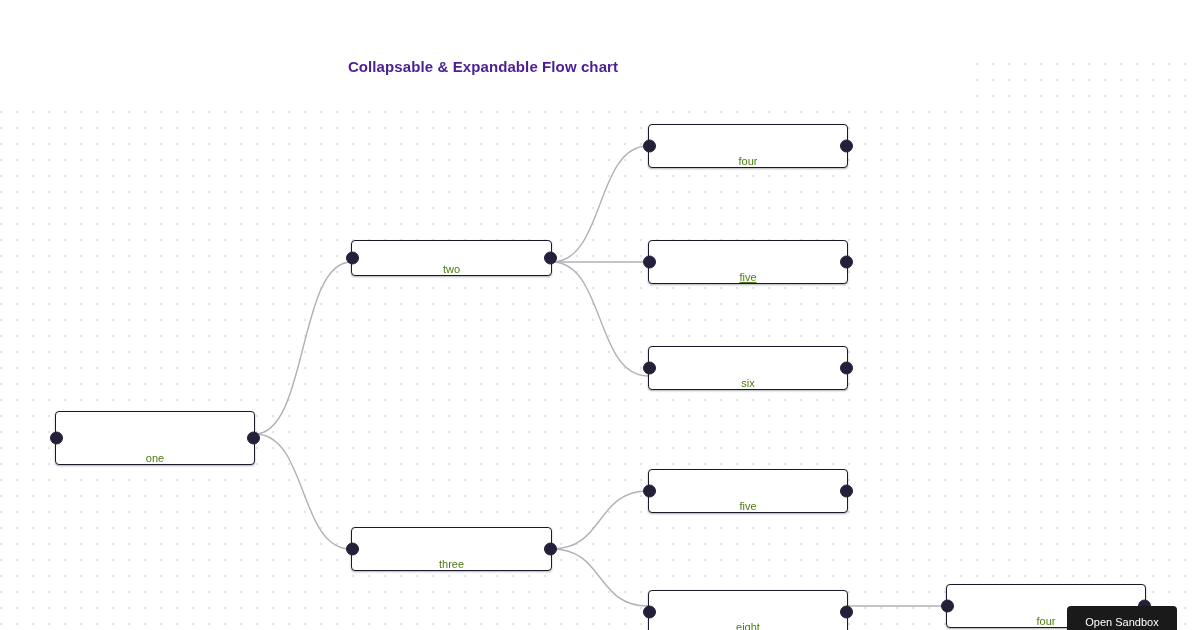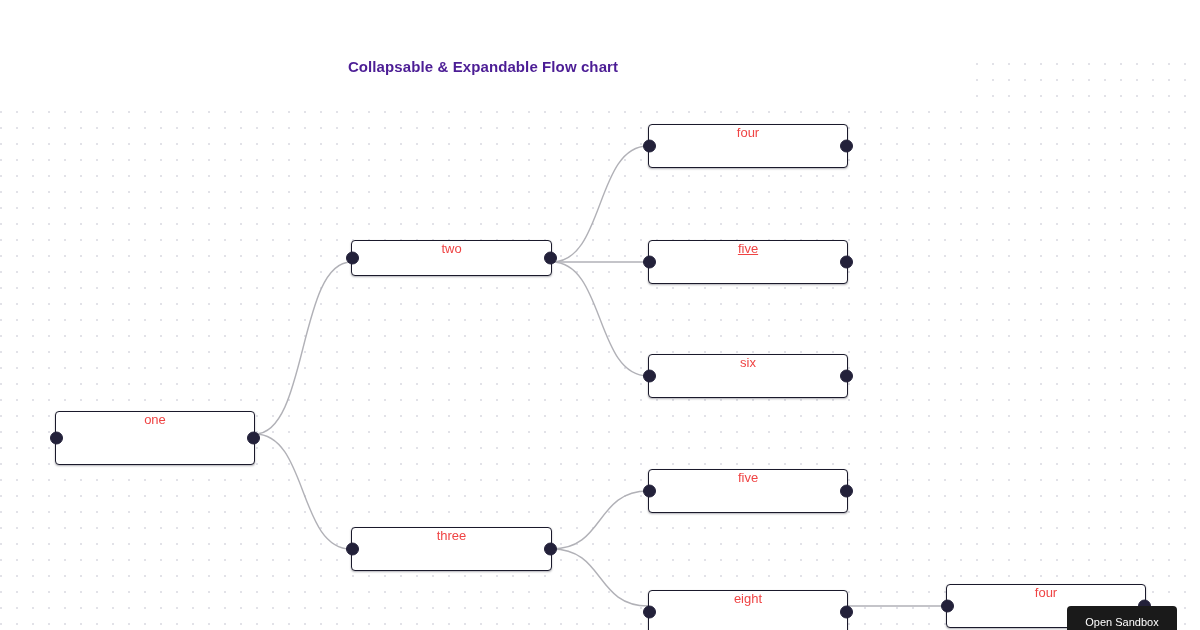--- a/index.html
+++ b/index.html
@@ -55,25 +55,25 @@
     fill: none;
     stroke: #b1b1b7;
     stroke-width: 1.4px;
   }
   .flow-node {
     position: absolute;
     box-sizing: border-box;
     border: 1px solid #1a192b;
     border-radius: 4px;
     background: #ffffff;
-    color: #ef4444;
-    font-size: 13px;
+    color: #4d7c0f;
+    font-size: 11px;
     font-family: "Liberation Sans", sans-serif;
     display: flex;
-    align-items: flex-start;
+    align-items: flex-end;
     justify-content: center;
     box-shadow: 0 1px 2px rgba(26,25,43,0.35);
     z-index: 3;
   }
   .node-label {
     pointer-events: none;
     white-space: nowrap;
   }
   .handle {
     position: absolute;
@@ -144,21 +144,21 @@
       <div class="flow-node" style="left: 648px; top: 62px; width: 200px; height: 44px;">
         <span class="node-label">four</span>
         <div class="handle left"></div>
         <div class="handle right"></div>
       </div>
       <div class="flow-node" style="left: 648px; top: 178px; width: 200px; height: 44px; text-decoration: underline;">
         <span class="node-label">five</span>
         <div class="handle left"></div>
         <div class="handle right"></div>
       </div>
-      <div class="flow-node" style="left: 648px; top: 292px; width: 200px; height: 44px;">
+      <div class="flow-node" style="left: 648px; top: 284px; width: 200px; height: 44px;">
         <span class="node-label">six</span>
         <div class="handle left"></div>
         <div class="handle right"></div>
       </div>
       <div class="flow-node" style="left: 648px; top: 407px; width: 200px; height: 44px;">
         <span class="node-label">five</span>
         <div class="handle left"></div>
         <div class="handle right"></div>
       </div>
       <div class="flow-node" style="left: 648px; top: 528px; width: 200px; height: 44px;">

